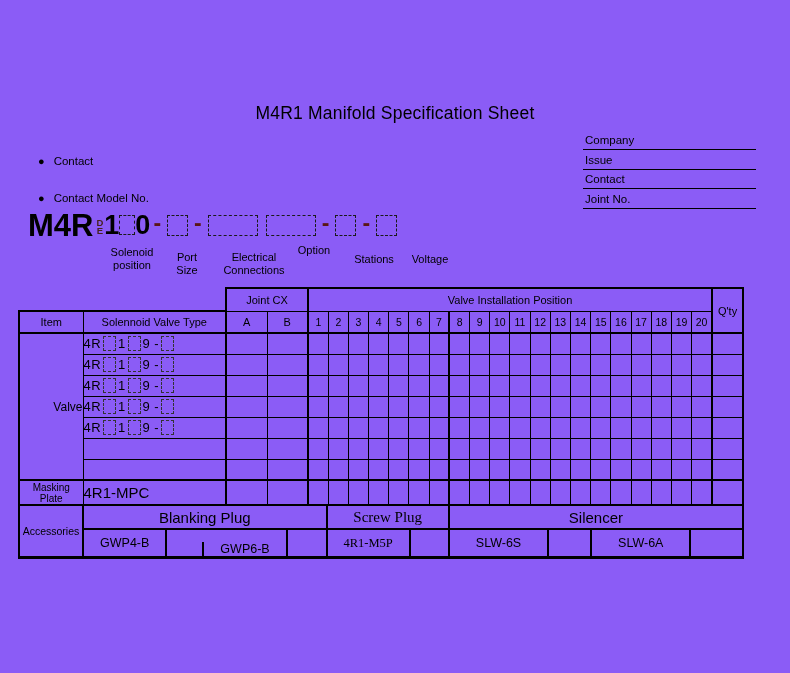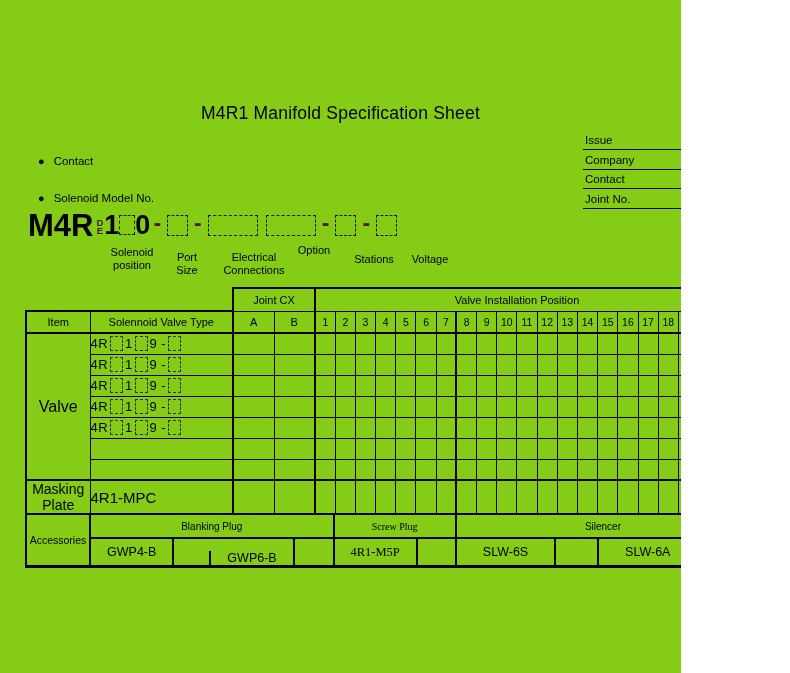--- a/index.html
+++ b/index.html
@@ -1,16 +1,16 @@
 <!DOCTYPE html>
 <html><head>
 <meta charset="utf-8">
 <style>
   html,body{margin:0;padding:0;background:#fff;}
-  .page{position:relative;width:681px;height:673px;background:#84cc16;color:#000;
+  .page{position:relative;width:790px;height:673px;background:#8b5cf6;color:#000;
         font-family:"Liberation Sans",sans-serif;overflow:hidden;}
 
   .title{position:absolute;left:0;top:103px;width:100%;text-align:center;
          font-size:17.5px;letter-spacing:.2px;}
 
   
   .info-panel{position:absolute;left:583px;top:134px;width:173px;}
   .info-field{height:14px;border-bottom:1.5px solid #000;margin-bottom:3.6px;
               font-size:11.5px;padding:0 0 1px 2px;line-height:13px;}
 
@@ -35,88 +35,88 @@
 
   .field-label{position:absolute;font-size:11px;line-height:13px;text-align:center;}
   .fl-sol{left:101px;top:246px;width:62px;}
   .fl-port{left:166px;top:251px;width:42px;}
   .fl-elec{left:210px;top:251px;width:88px;}
   .fl-opt{left:288px;top:244px;width:52px;}
   .fl-sta{left:348px;top:253px;width:52px;}
   .fl-vol{left:404px;top:253px;width:52px;}
 
   
-  table.spec{position:absolute;left:25px;top:287px;width:724px;
+  table.spec{position:absolute;left:18px;top:287px;width:724px;
              border-collapse:collapse;table-layout:fixed;padding-left:20px;}
   table.spec td{padding:0;vertical-align:middle;}
   .c{border:1px solid #000;text-align:center;font-size:11px;overflow:hidden;}
   .noborder{border:none;}
   tr.r1{height:23px;} tr.r2{height:22px;} tr.vrow{height:21px;}
   tr.mrow{height:25px;}
   tr.r1 .c{border-top-width:2px;}
   tr.r2 .c{border-bottom-width:2px;}
   .joint-hdr{border-left-width:2px;}
   .vip-hdr{border-left-width:2px;}
   .qty-hdr{border-left-width:2px;border-right-width:2px;border-bottom-width:2px;}
   .item-hdr{border-left-width:2px;border-top-width:2px;}
   .svt-hdr{border-top-width:2px;}
   .jhdr{border-left-width:2px;}
   .phdr{font-size:10.5px;}
   .thickL{border-left-width:2px;}
   .thickT{border-top-width:2px;}
   .aL{border-left-width:2px;}
   .qcol{border-left-width:2px;border-right-width:2px;}
-  .vlabel{border-left-width:2px;font-size:16px;}
+  .vlabel{border-left-width:2px;font-size:12px;text-align:right;}
   .svt{text-align:left;padding-left:4px;font-size:13px;white-space:nowrap;}
   .vt{letter-spacing:.4px;}
   .vbox{display:inline-block;width:13px;height:15px;border:1px dashed #333;
         vertical-align:-3px;margin:0 2px;box-sizing:border-box;}
-  .mask-label{font-size:14px;border-left-width:2px;border-top-width:2px;}
+  .mask-label{font-size:10px;border-left-width:2px;border-top-width:2px;}
   .mpc{text-align:left;padding-left:5px;font-size:15px;border-top-width:2px;}
   .acc-label{border-left-width:2px;border-top-width:2px;border-bottom-width:3px;font-size:10.5px;}
   .acc-td{border:2px solid #000;border-bottom-width:3px;height:46px;}
   .acc{display:flex;height:100%;}
   .acc-group{display:flex;flex-direction:column;min-width:0;}
   .gsep{border-left:2.5px solid #000;}
   .acc-head{height:22px;border-bottom:2px solid #000;display:flex;align-items:center;
-            justify-content:center;font-size:10px;text-align:right;}
+            justify-content:center;font-size:15px;text-align:right;}
   .acc-vals{flex:1;display:flex;}
   .acc-cell{display:flex;align-items:center;justify-content:center;font-size:12.5px;min-width:0;}
   .csep{border-left:2px solid #000;}
 </style>
 </head>
 <body>
 
 <div class="page">
 
   <div class="title">M4R1 Manifold Specification Sheet</div>
 
   <div class="info-panel">
     <div class="info-field">
-      <span>Issue</span>
+      <span>Company</span>
     </div>
     <div class="info-field">
-      <span>Company</span>
+      <span>Issue</span>
     </div>
     <div class="info-field">
       <span>Contact</span>
     </div>
     <div class="info-field">
       <span>Joint No.</span>
     </div>
   </div>
 
   <div class="bullet-row b-contact">
     <span class="dot">●</span>
     <span>Contact</span>
   </div>
 
   <div class="bullet-row b-model">
     <span class="dot">●</span>
-    <span>Solenoid Model No.</span>
+    <span>Contact Model No.</span>
   </div>
 
   <div class="model-line">
     <span class="m4r">M4R</span>
     <span class="de-stack" style="color: rgb(70, 32, 30);">
       <span>D</span>
       <span>E</span>
     </span>
     <span class="mdigit">1</span>
     <span class="mbox mb-s"></span>

